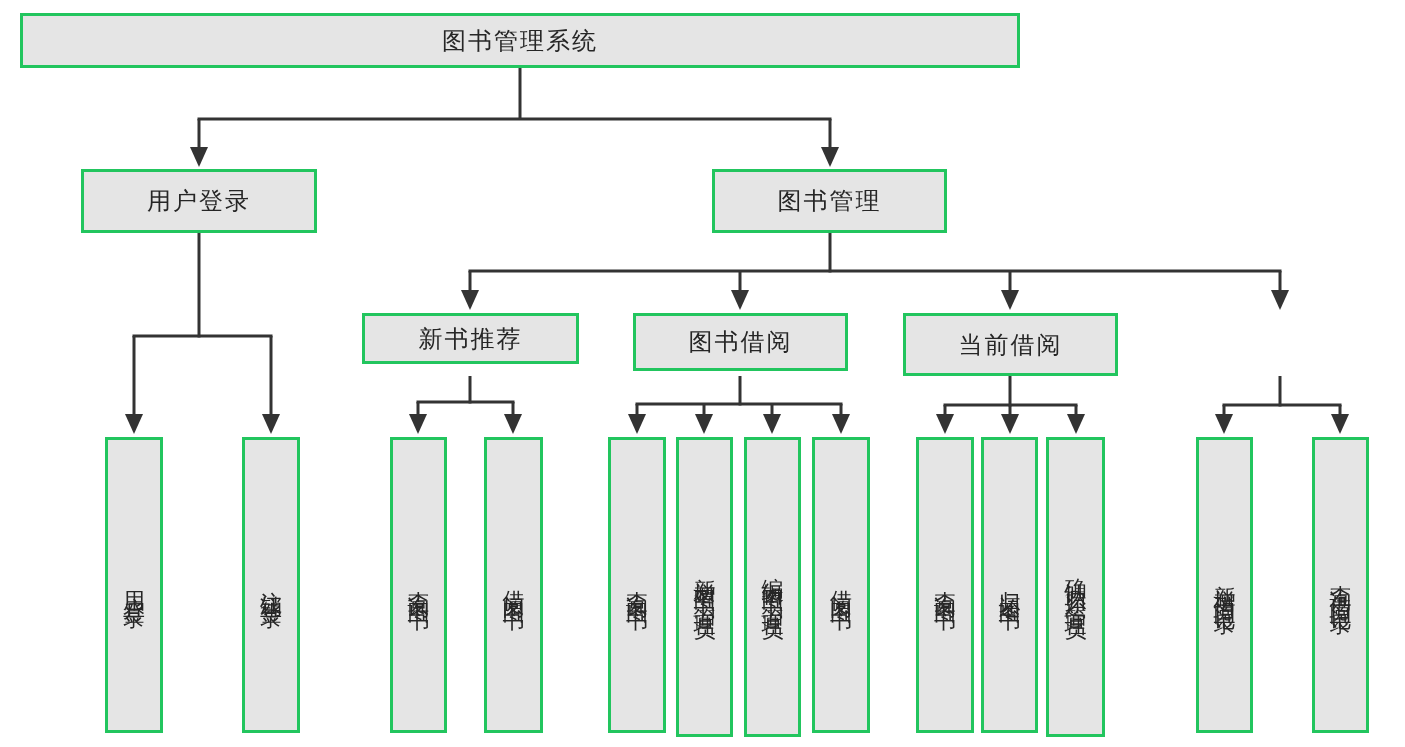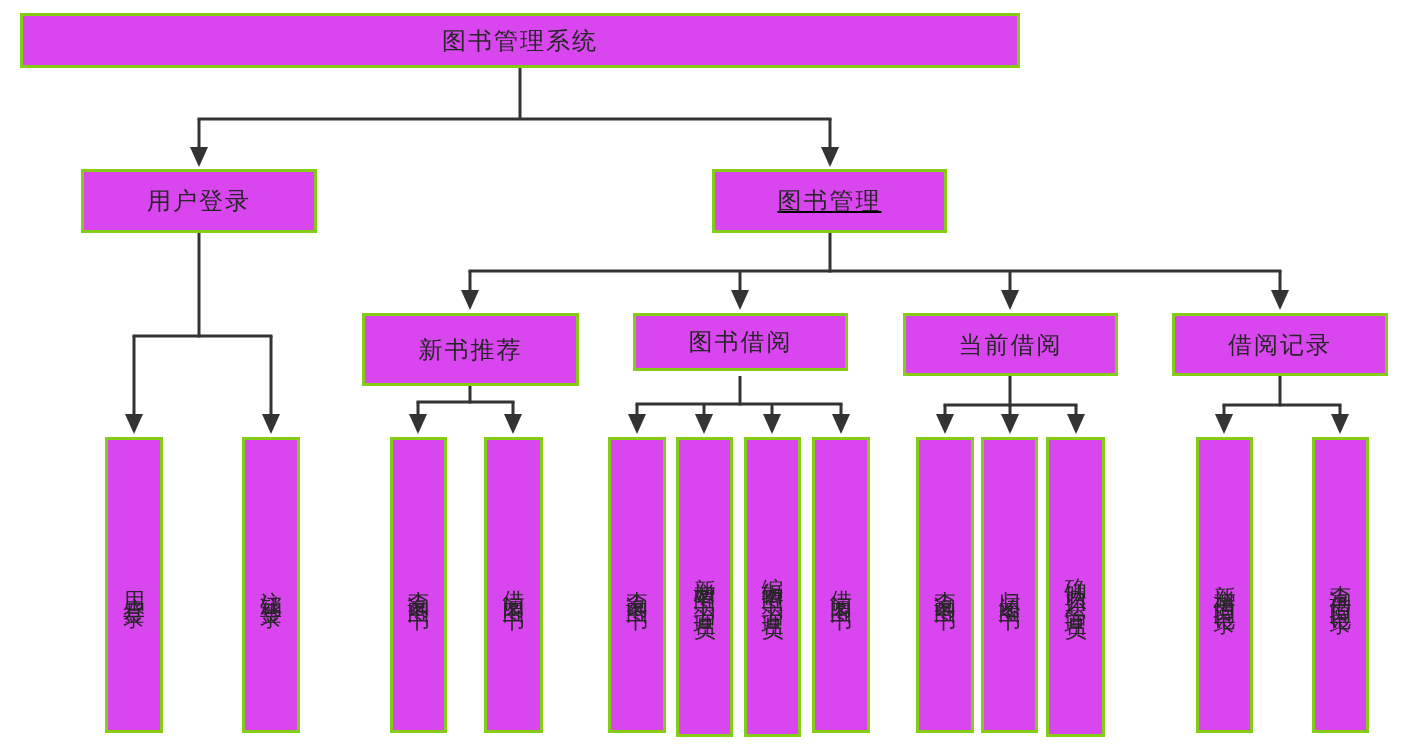--- a/index.html
+++ b/index.html
@@ -17,22 +17,22 @@
   }
   .connectors {
     position: absolute;
     left: 0;
     top: 0;
     z-index: 1;
   }
   .node {
     position: absolute;
     box-sizing: border-box;
-    background: #d946ef;
-    border: 3px solid #84cc16;
+    background: #e5e5e5;
+    border: 3px solid #22c55e;
     display: flex;
     align-items: center;
     justify-content: center;
     z-index: 2;
   }
   .hlabel {
     font-size: 24px;
     letter-spacing: 2px;
     color: #262626;
     white-space: nowrap;
@@ -127,35 +127,32 @@
     </g>
   </svg>
 
   <div class="node" style="left:20px; top:13px; width:1000px; height:55px;">
     <span class="hlabel">图书管理系统</span>
   </div>
 
   <div class="node" style="left:81px; top:169px; width:236px; height:64px;">
     <span class="hlabel">用户登录</span>
   </div>
-  <div class="node" style="left:712px; top:169px; width:235px; height:64px;text-decoration:underline;">
+  <div class="node" style="left:712px; top:169px; width:235px; height:64px;">
     <span class="hlabel">图书管理</span>
   </div>
 
-  <div class="node" style="left:362px; top:313px; width:217px; height:73px;">
+  <div class="node" style="left:362px; top:313px; width:217px; height:51px;">
     <span class="hlabel">新书推荐</span>
   </div>
   <div class="node" style="left:633px; top:313px; width:215px; height:58px;">
     <span class="hlabel">图书借阅</span>
   </div>
   <div class="node" style="left:903px; top:313px; width:215px; height:63px;align-items:center;">
     <span class="hlabel">当前借阅</span>
-  </div>
-  <div class="node" style="left:1172px; top:313px; width:216px; height:63px;">
-    <span class="hlabel">借阅记录</span>
   </div>
 
   <div class="node vnode" style="left:105px; top:437px; width:58px; height:296px;">
     <span class="vlabel">用户登录</span>
   </div>
   <div class="node vnode" style="left:242px; top:437px; width:58px; height:296px;">
     <span class="vlabel">注销登录</span>
   </div>
 
   <div class="node vnode" style="left:390px; top:437px; width:57px; height:296px;">

